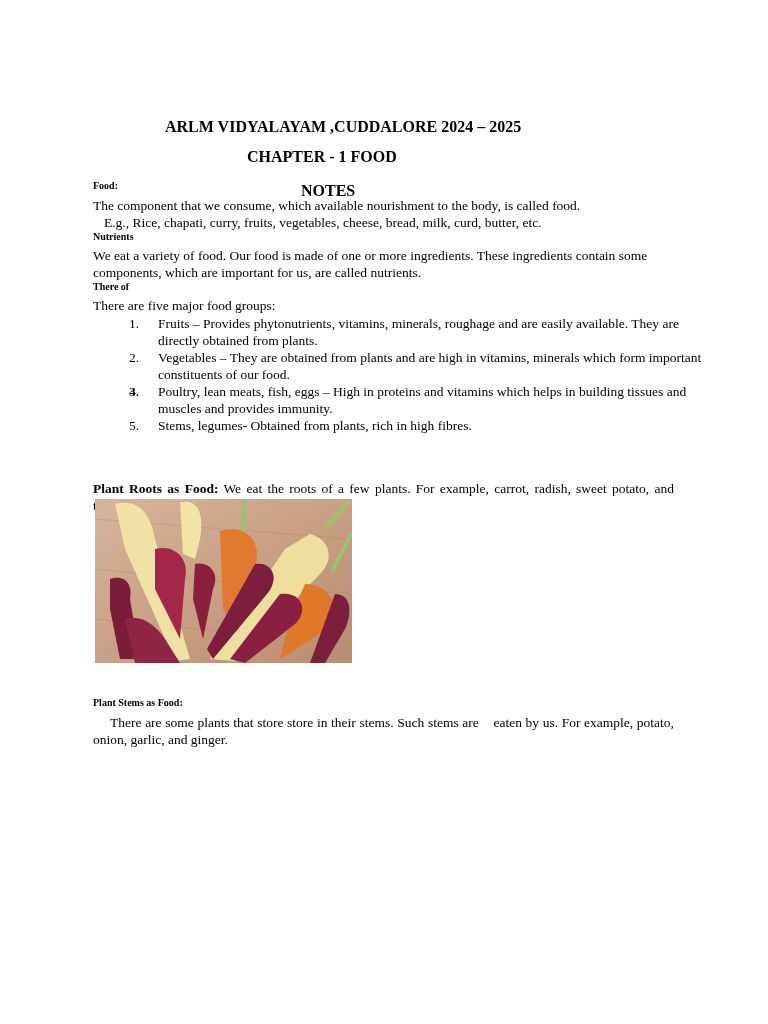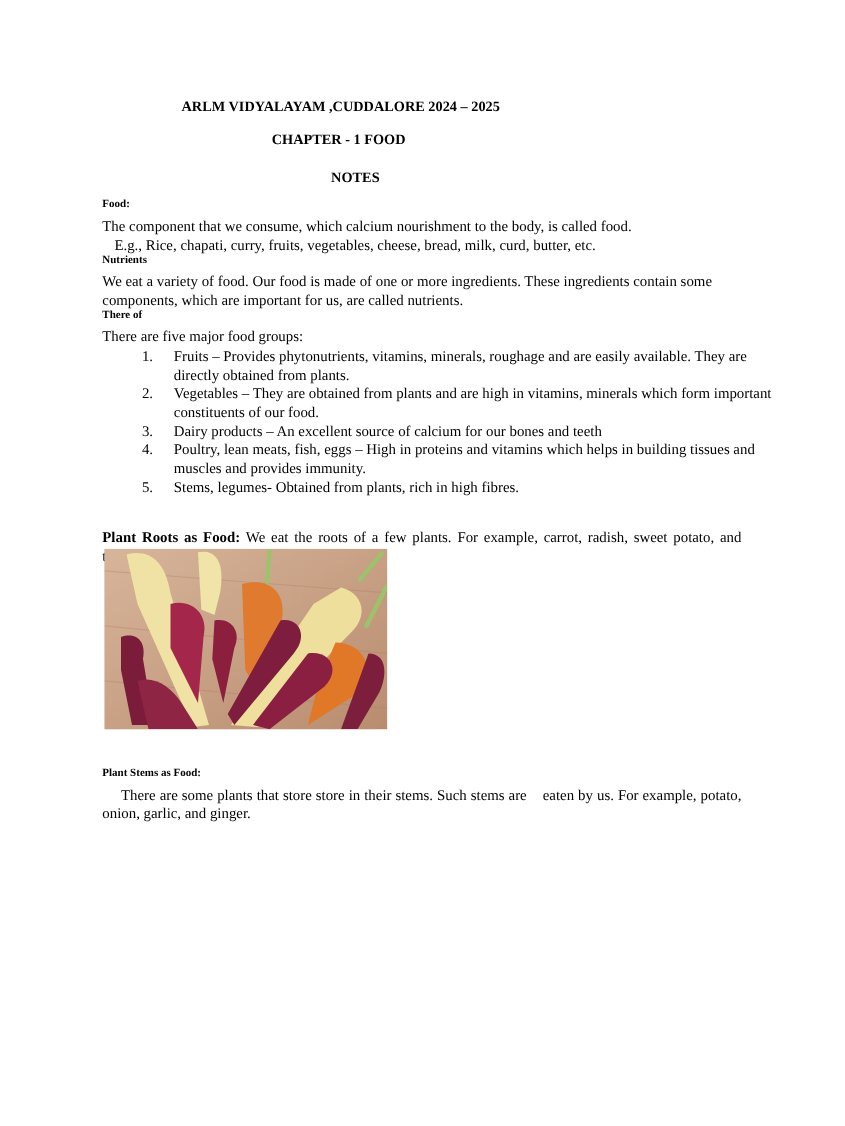--- a/index.html
+++ b/index.html
@@ -1,51 +1,51 @@
 <!DOCTYPE html>
 <html><head>
 <meta charset="utf-8">
 <style>
   html, body { margin: 0; padding: 0; background: #ffffff; }
   body { width: 768px; height: 1024px; position: relative; overflow: hidden;
          font-family: "Liberation Serif", serif; color: #000; }
   .abs { position: absolute; white-space: nowrap; }
-  .title { font-weight: bold; font-size: 13px; }
+  .title { font-weight: bold; font-size: 16px; margin-top: 29px; }
   .head { font-weight: bold; font-size: 10px; }
   .txt { font-size: 13.5px; line-height: 17px; }
   .para { position: absolute; left: 93px; width: 581px; font-size: 13.5px; line-height: 17px; }
   .justify { text-align: justify; text-align-last: left; }
   ol.groups { position: absolute; left: 93px; top: 315px; width: 560px; margin: 0; padding: 0 0 0 65px;
               font-size: 13.5px; line-height: 17px; list-style: none; }
   ol.groups li { position: relative; }
   ol.groups li .num { position: absolute; left: -29px; }
   .photo { position: absolute; left: 95px; top: 499px; width: 257px; height: 164px; overflow: hidden;
            background: #c9a58a; }
 </style>
 </head>
 <body>
 
 <div class="abs title" style="left:165px; top:89px;">ARLM VIDYALAYAM ,CUDDALORE  2024 – 2025</div>
 <div class="abs title" style="left:247px; top:119px;">CHAPTER  - 1 FOOD</div>
 <div class="abs title" style="left:301px; top:153px;">NOTES</div>
 
 <div class="abs head" style="left:93px; top:180px;">Food:</div>
-<div class="abs txt" style="left:93px; top:197px;"> The component that we consume, which calcium nourishment to the body, is called food.</div>
+<div class="abs txt" style="left:93px; top:197px;"> The component that we consume, which available nourishment to the body, is called food.</div>
 <div class="abs txt" style="left:104px; top:214px;">E.g., Rice, chapati, curry, fruits, vegetables, cheese, bread, milk, curd, butter, etc.</div>
 
 <div class="abs head" style="left:93px; top:231px;">Nutrients</div>
 <div class="para" style="top:247px; width:560px;">We eat a variety of food. Our food is made of one or more ingredients. These ingredients contain some components, which are important for us, are called nutrients.</div>
 
 <div class="abs head" style="left:93px; top:281px;">There of</div>
 <div class="abs txt" style="left:93px; top:297px;">There are five major food groups:</div>
 
 <ol class="groups">
   <li><span class="num">1.</span><span>Fruits – Provides phytonutrients, vitamins, minerals, roughage and are easily available. They are directly obtained from plants.</span></li>
   <li><span class="num">2.</span><span>Vegetables – They are obtained from plants and are high in  vitamins, minerals which form important constituents of our food.</span></li>
-  <li><span class="num">3.</span><span>Dairy products – An excellent source of calcium for our bones and teeth</span></li>
+  <li><span class="num">3.</span></li>
   <li><span class="num">4.</span><span>Poultry, lean meats, fish, eggs – High in proteins and vitamins which helps in building tissues and muscles and provides immunity.</span></li>
   <li><span class="num">5.</span><span>Stems, legumes- Obtained from plants, rich in high fibres.</span></li>
 </ol>
 
 <div class="para justify" style="top:466px;margin-top:14px;"><b>Plant Roots as Food:</b><span> We eat the roots of a few plants. For example, carrot, radish, sweet potato, and turnip.</span></div>
 
 <div class="photo" title="Photo of multicoloured carrots (purple, yellow and orange) on a wooden surface">
   <svg width="257" height="164" viewBox="0 0 257 164">
     <defs>
       <linearGradient id="wood" x1="0" y1="0" x2="1" y2="1">

